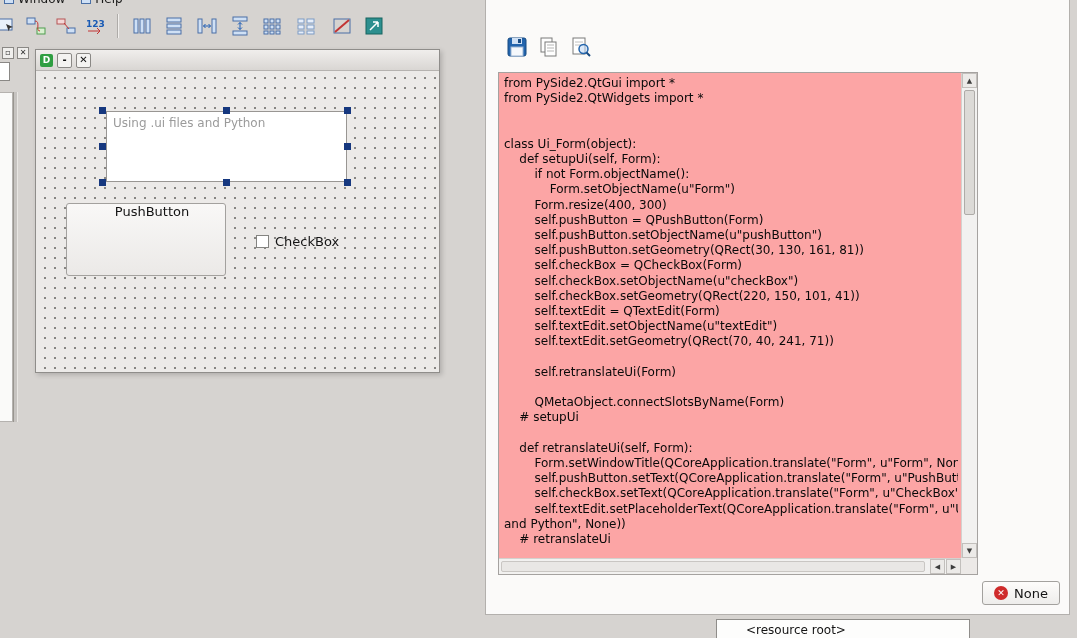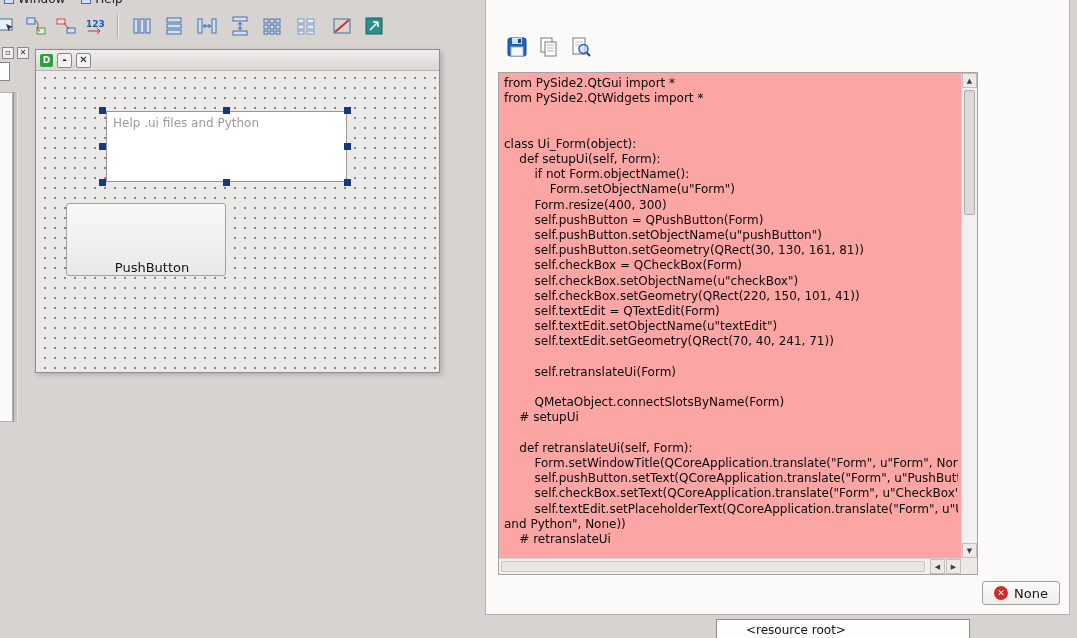--- a/index.html
+++ b/index.html
@@ -29,21 +29,21 @@
   #form-titlebar { height:21px; background:linear-gradient(#f0eeec,#d9d6d3); border-bottom:1px solid #b5b2af; display:flex; align-items:center; padding:0 4px; gap:4px; }
   #designer-ico { width:13px; height:13px; border-radius:2px; background:#2f9e41; color:#fff; font-size:9px; font-weight:bold; display:flex; align-items:center; justify-content:center; line-height:1; }
   #form-title { flex:1; text-align:center; font-size:12px; color:#141414; }
   .win-btn { width:15px; height:15px; background:#f4f3f1; border:1px solid #8a8885; border-radius:2px; font-size:10px; font-weight:bold; color:#111; display:flex; align-items:center; justify-content:center; line-height:1; }
   #form-canvas { position:relative; height:301px; background-color:#eceae8;
                  background-image:radial-gradient(circle, rgba(110,108,105,.8) 1px, transparent 1.2px);
                  background-size:10px 10px; background-position:4px 2px; overflow:hidden; }
 
   #textedit-widget { position:absolute; left:70px; top:40px; width:241px; height:71px; background:#fff; border:1px solid #999693; padding:4px 6px; font-size:12px; color:#9b9b9b; }
   .handle { position:absolute; width:7px; height:7px; background:#16387f; }
-  #pushbutton-widget { position:absolute; left:30px; top:132px; width:160px; height:73px; background:linear-gradient(#f9f8f7,#ebe9e7); border:1px solid #a3a19e; border-radius:3px; display:flex; align-items:flex-end; justify-content:center; font-size:13px; color:#141414;padding-left:12px; }
+  #pushbutton-widget { position:absolute; left:30px; top:132px; width:160px; height:73px; background:linear-gradient(#f9f8f7,#ebe9e7); border:1px solid #a3a19e; border-radius:3px; display:flex; align-items:flex-start; justify-content:center; font-size:13px; color:#141414;padding-left:12px; }
   #checkbox-widget { position:absolute; left:220px; top:155px; width:101px; height:30px; display:flex; align-items:center; gap:6px; font-size:13px; color:#141414; }
   .cb-ind { width:13px; height:13px; background:#fff; border:1px solid #848481; flex:0 0 auto; }
 
   
   #code-dialog { position:absolute; left:485px; top:0; width:585px; height:615px; background:#fbfaf9; border:1px solid #b3b0ad; border-top:none; }
   .dlg-btn { position:absolute; top:34px; width:26px; height:26px; display:flex; align-items:center; justify-content:center; border-radius:3px; }
   #code-area { position:absolute; left:12px; top:72px; width:480px; height:503px; background:#fca5a5; border:1px solid #a5a2a0; }
   #code-pre { position:absolute; left:5px; top:3px; right:19px; bottom:19px; overflow:hidden; margin:0;
               font-family:"DejaVu Sans","Liberation Sans",sans-serif; font-size:12px; line-height:15.2px; color:#0a0a0a; white-space:pre; }
   .vscroll { position:absolute; top:0; right:0; width:16px; bottom:16px; background:#f2f1f0; border-left:1px solid #d4d1ce; }
@@ -177,36 +177,40 @@
 
   <div id="form-window">
     <div id="form-titlebar">
       <span id="designer-ico">D</span>
       <span class="win-btn">-</span>
       <span class="win-btn">✕</span>
     </div>
     <div id="form-canvas">
 
       <div id="textedit-widget">
-        <span>Help .ui files and Python</span>
+        <span>Using .ui files and Python</span>
       </div>
 
       <div class="handle" style="left:63px;top:36px"></div>
       <div class="handle" style="left:187px;top:36px"></div>
       <div class="handle" style="left:308px;top:36px"></div>
       <div class="handle" style="left:63px;top:72px"></div>
       <div class="handle" style="left:308px;top:72px"></div>
       <div class="handle" style="left:63px;top:108px"></div>
       <div class="handle" style="left:187px;top:108px"></div>
       <div class="handle" style="left:308px;top:108px"></div>
 
       <div id="pushbutton-widget">
         <span>PushButton</span>
       </div>
 
+      <div id="checkbox-widget">
+        <span class="cb-ind"></span>
+        <span>CheckBox</span>
+      </div>
     </div>
   </div>
 
   <div id="code-dialog">
     <div class="dlg-btn" style="left:18px">
       <svg width="22" height="22">
         <rect x="2" y="2" width="18" height="18" rx="2" stroke="#174a82" fill="#2264ad"></rect>
         <rect x="6" y="2" width="10" height="6" fill="#cfe0f5"></rect>
         <rect x="12" y="3" width="3" height="4" fill="#174a82"></rect>
         <rect x="5" y="11" width="12" height="9" fill="#f5f8fc" stroke="#9ab4d4"></rect>

